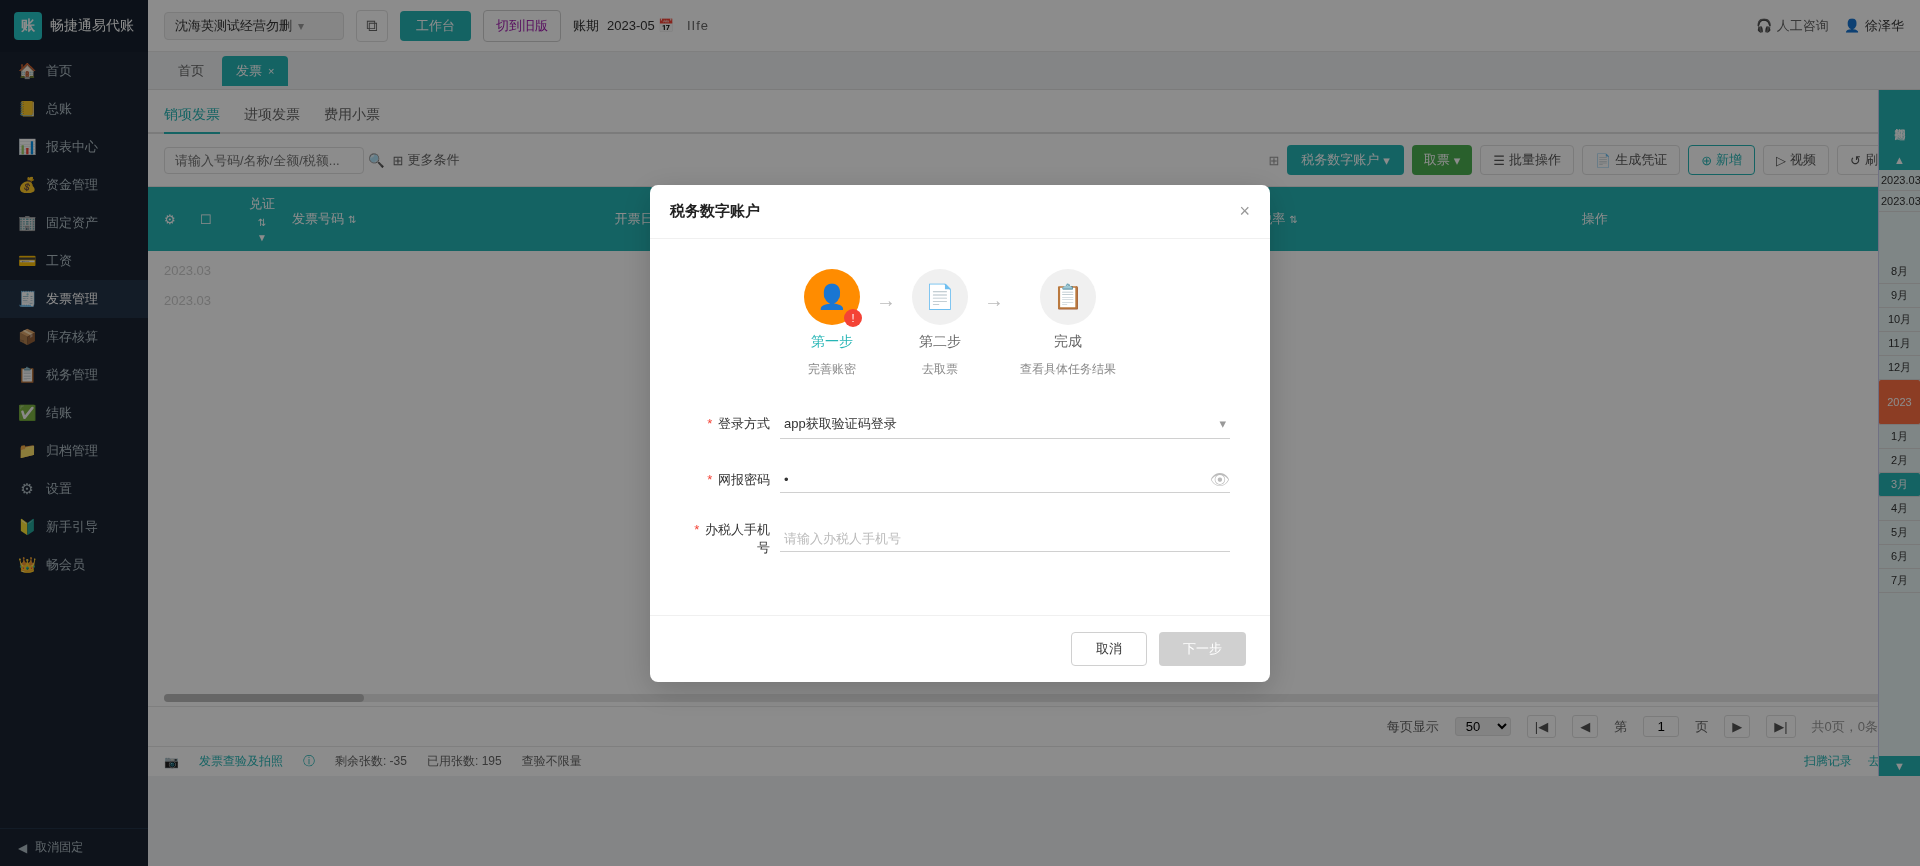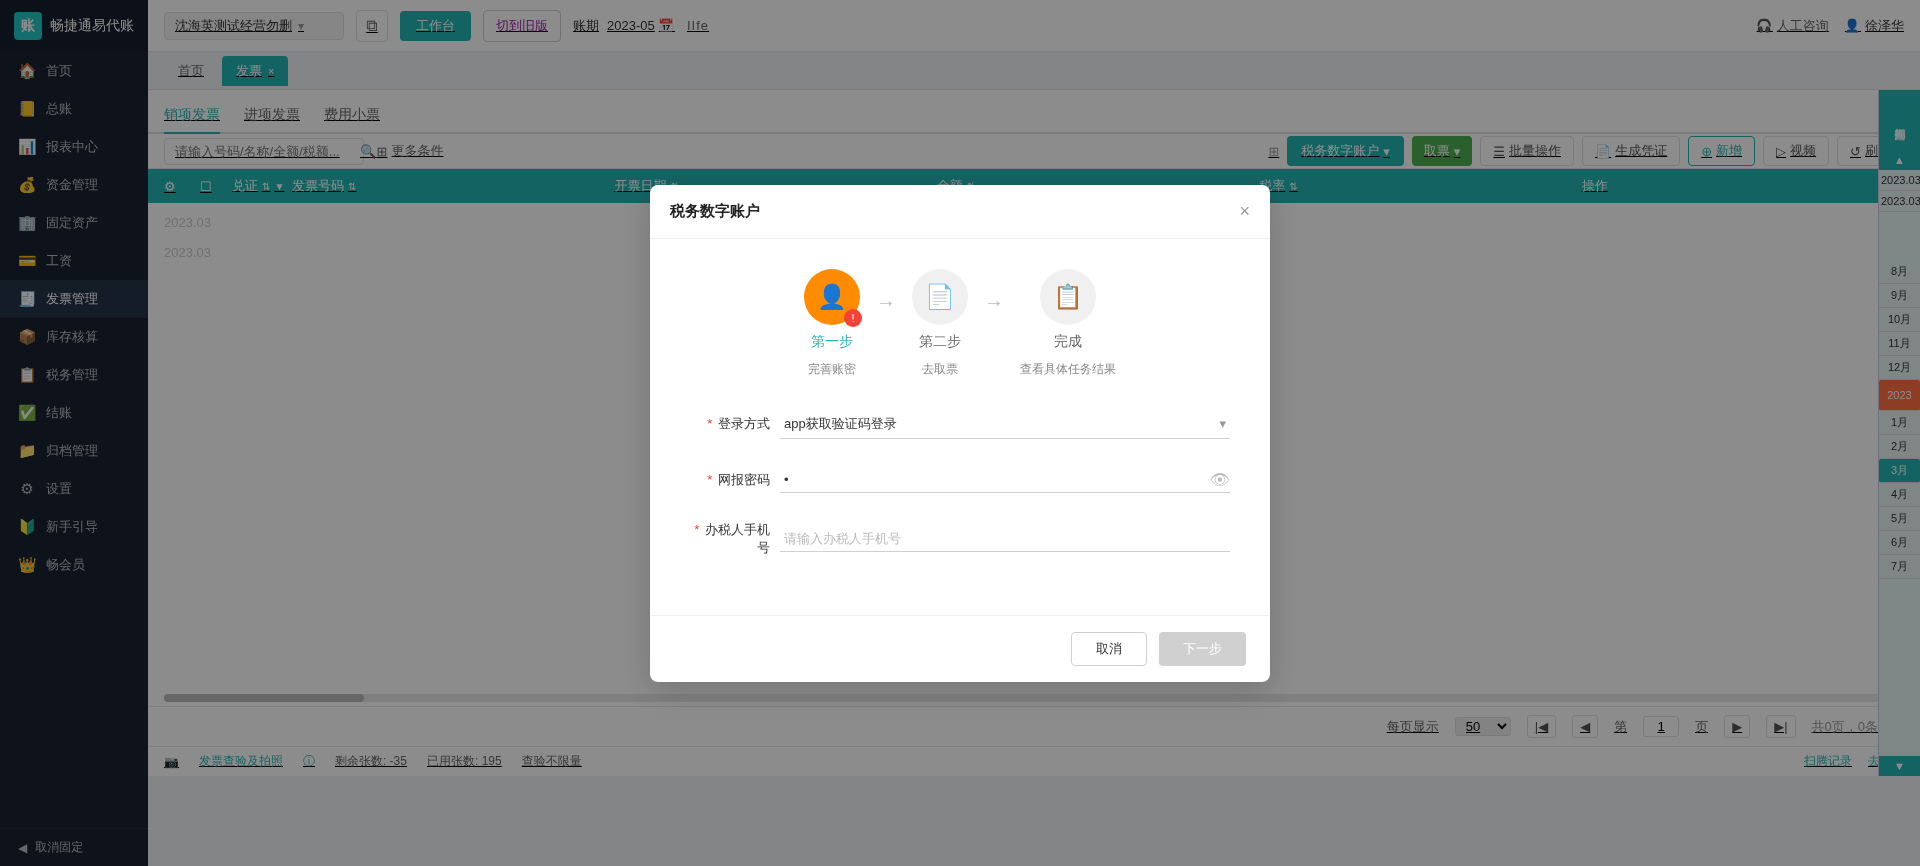--- a/index.html
+++ b/index.html
@@ -49,21 +49,20 @@
       color: #b0bec5; font-size: 12px; cursor: pointer;
     }
 
     
     .main {
       flex: 1;
       display: flex;
       flex-direction: column;
       height: 776px;
       overflow: hidden;
-      text-decoration: underline;
     }
 
     
     .top-header {
       height: 52px;
       background: #fff;
       border-bottom: 1px solid #e8e8e8;
       display: flex;
       align-items: center;
       padding: 0 16px;
@@ -143,22 +142,22 @@
     .sub-tab {
       padding: 6px 0 8px;
       font-size: 14px; color: #666;
       cursor: pointer; border-bottom: 2px solid transparent; margin-bottom: -2px;
     }
     .sub-tab.active { color: #26b5b5; border-bottom-color: #26b5b5; font-weight: 500; }
 
     
     .toolbar {
       background: #fff;
-      padding: 2px 16px;
-      display: flex; align-items: center; gap: 0;
+      padding: 11px 16px;
+      display: flex; align-items: center; gap: 8px;
       border-bottom: 1px solid #e8e8e8;
     }
     .search-input {
       border: 1px solid #e0e0e0; border-radius: 4px;
       padding: 5px 10px; font-size: 13px; color: #999;
       width: 200px; outline: none;
     }
     .search-icon-btn {
       background: none; border: none; cursor: pointer; color: #999; margin-left: -4px;
     }
@@ -501,21 +500,21 @@
         <button class="toolbar-icon-btn">
           <span>↺</span>
           <span>刷新</span>
         </button>
       </div>
     </div>
 
     <div class="table-header">
       <div class="table-col" style="max-width:36px;">⚙</div>
       <div class="table-col" style="max-width:32px;">☐</div>
-      <div class="table-col" style="max-width:60px;">
+      <div class="table-col" style="max-width:60px;flex-direction:column;">
         <span>兑证</span>
         <span style="font-size:10px;">⇅</span>
         <span style="font-size:10px;">▼</span>
       </div>
       <div class="table-col">
         <span>发票号码</span>
         <span style="font-size:10px;">⇅</span>
       </div>
       <div class="table-col">
         <span>开票日期</span>
@@ -580,21 +579,21 @@
         <span>期间选择</span>
       </div>
       <div style="background:#26b5b5;color:#fff;font-size:11px;text-align:center;padding:4px 2px;cursor:pointer;">▲</div>
       <div style="font-size:11px;text-align:center;padding:4px 2px;color:#333;cursor:pointer;border-bottom:1px solid #ddd;">2023.03</div>
       <div style="font-size:11px;text-align:center;padding:4px 2px;color:#333;cursor:pointer;border-bottom:1px solid #ddd;">2023.03</div>
       <div style="font-size:11px;text-align:center;padding:4px 2px;color:#333;cursor:pointer;border-bottom:1px solid #ddd;margin-top:48px;">8月</div>
       <div style="font-size:11px;text-align:center;padding:4px 2px;color:#333;cursor:pointer;border-bottom:1px solid #ddd;">9月</div>
       <div style="font-size:11px;text-align:center;padding:4px 2px;color:#333;cursor:pointer;border-bottom:1px solid #ddd;">10月</div>
       <div style="font-size:11px;text-align:center;padding:4px 2px;color:#333;cursor:pointer;border-bottom:1px solid #ddd;">11月</div>
       <div style="font-size:11px;text-align:center;padding:4px 2px;color:#333;cursor:pointer;border-bottom:1px solid #ddd;">12月</div>
-      <div style="font-size:11px;text-align:center;padding:9px 2px;background:#ff7043;color:#fff;cursor:pointer;border-bottom:1px solid #ddd;border-radius:2px;">2023</div>
+      <div style="font-size:11px;text-align:center;padding:16px 2px;background:#ff7043;color:#fff;cursor:pointer;border-bottom:1px solid #ddd;border-radius:2px;">2023</div>
       <div style="font-size:11px;text-align:center;padding:4px 2px;color:#333;cursor:pointer;border-bottom:1px solid #ddd;">1月</div>
       <div style="font-size:11px;text-align:center;padding:4px 2px;color:#333;cursor:pointer;border-bottom:1px solid #ddd;">2月</div>
       <div style="font-size:11px;text-align:center;padding:4px 2px;background:#26b5b5;color:#fff;cursor:pointer;border-bottom:1px solid #ddd;border-radius:2px;">3月</div>
       <div style="font-size:11px;text-align:center;padding:4px 2px;color:#333;cursor:pointer;border-bottom:1px solid #ddd;">4月</div>
       <div style="font-size:11px;text-align:center;padding:4px 2px;color:#333;cursor:pointer;border-bottom:1px solid #ddd;">5月</div>
       <div style="font-size:11px;text-align:center;padding:4px 2px;color:#333;cursor:pointer;border-bottom:1px solid #ddd;">6月</div>
       <div style="font-size:11px;text-align:center;padding:4px 2px;color:#333;cursor:pointer;border-bottom:1px solid #ddd;">7月</div>
       <div style="background:#26b5b5;color:#fff;font-size:11px;text-align:center;padding:4px 2px;cursor:pointer;margin-top:auto;">▼</div>
     </div>
   </div>

